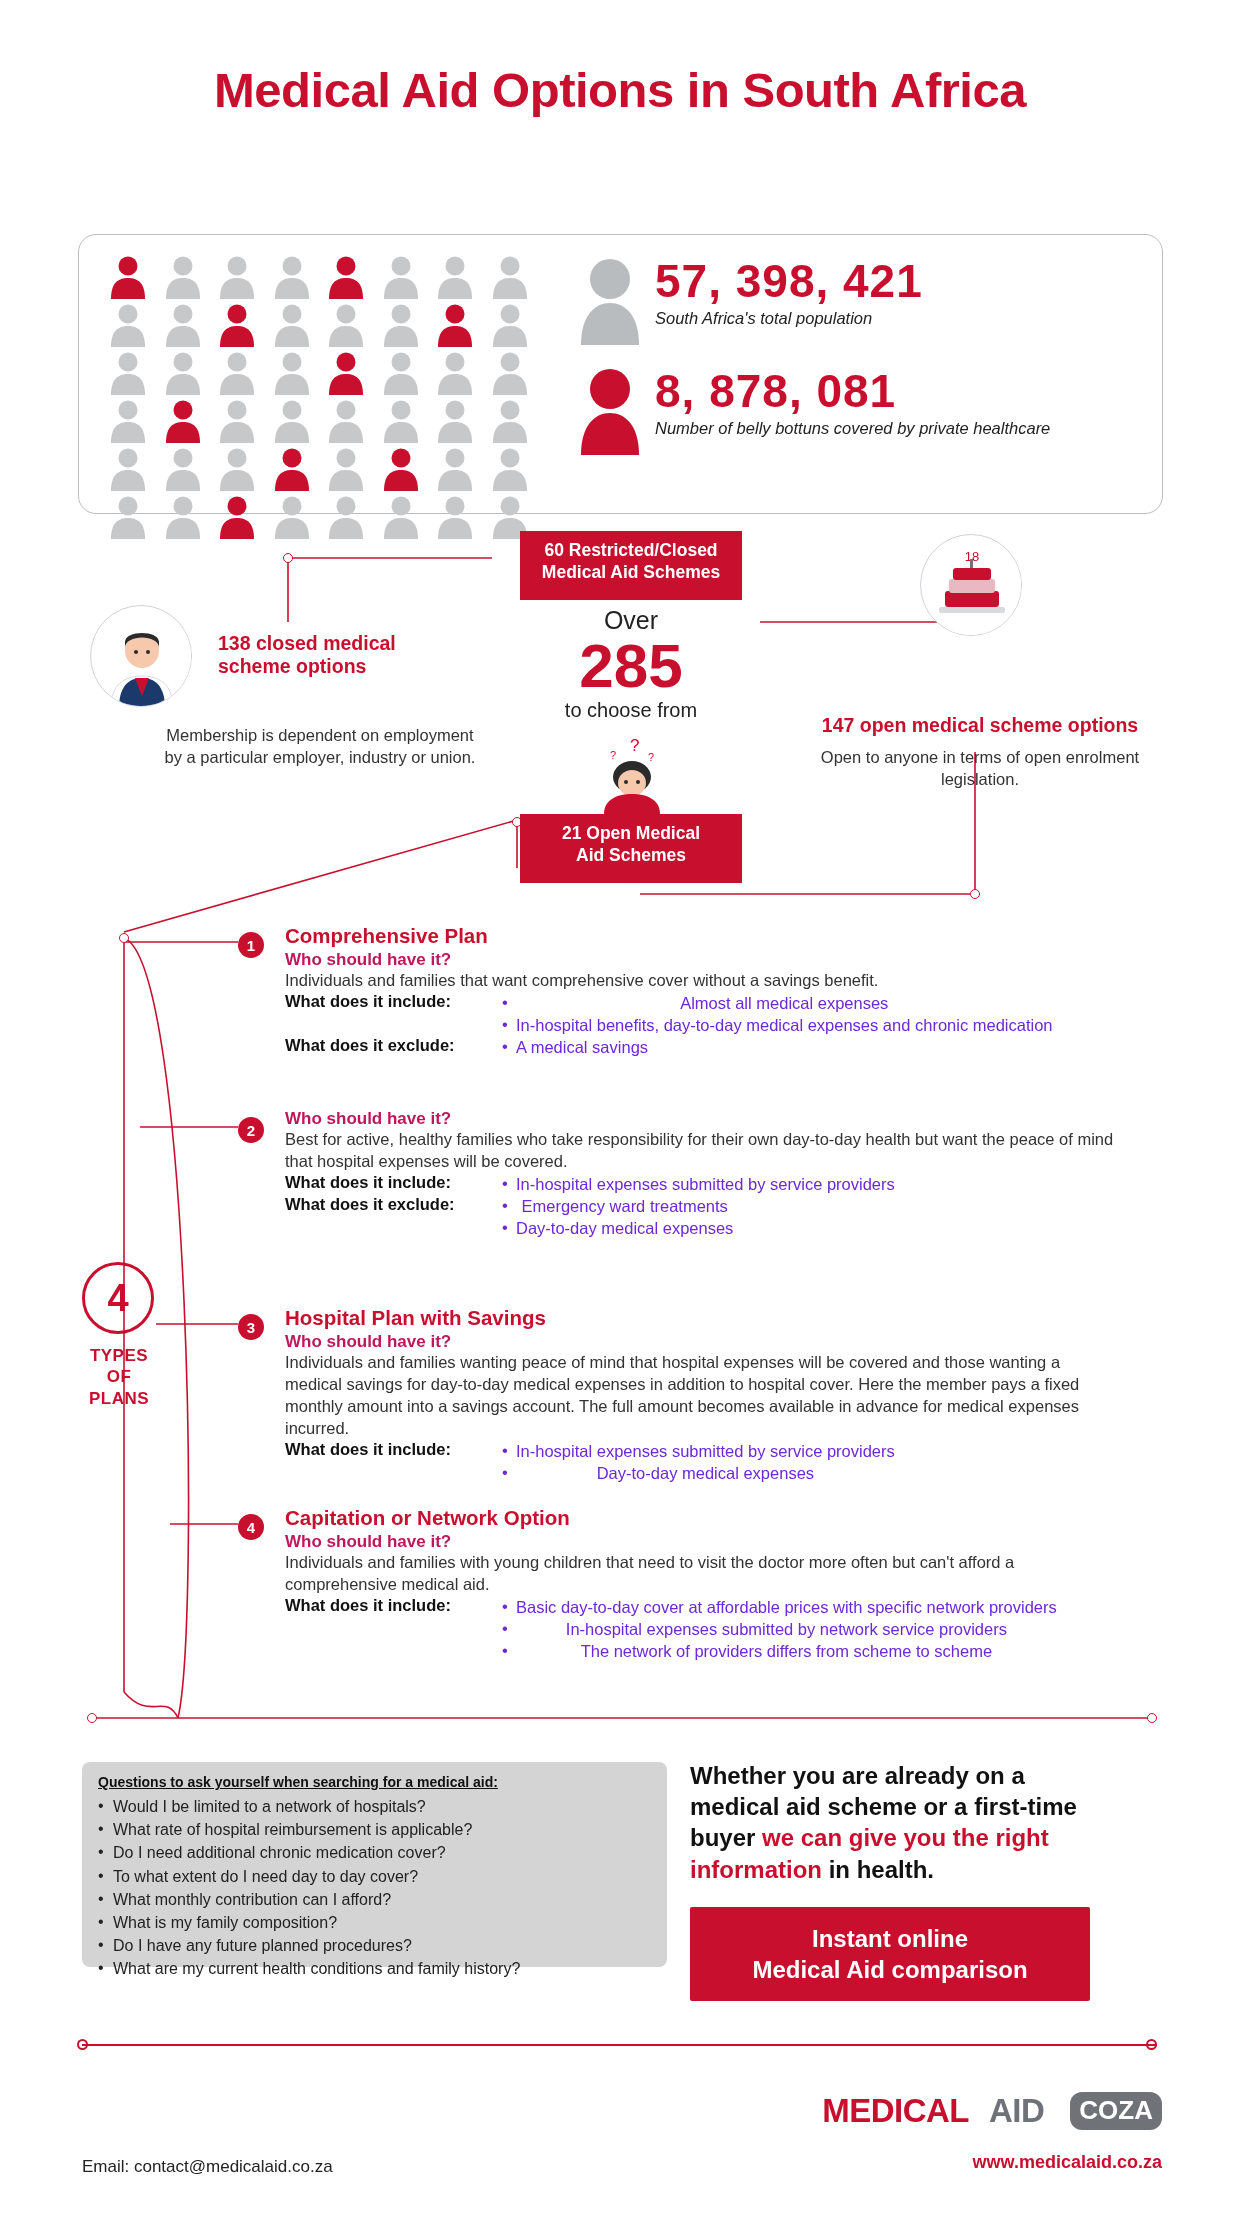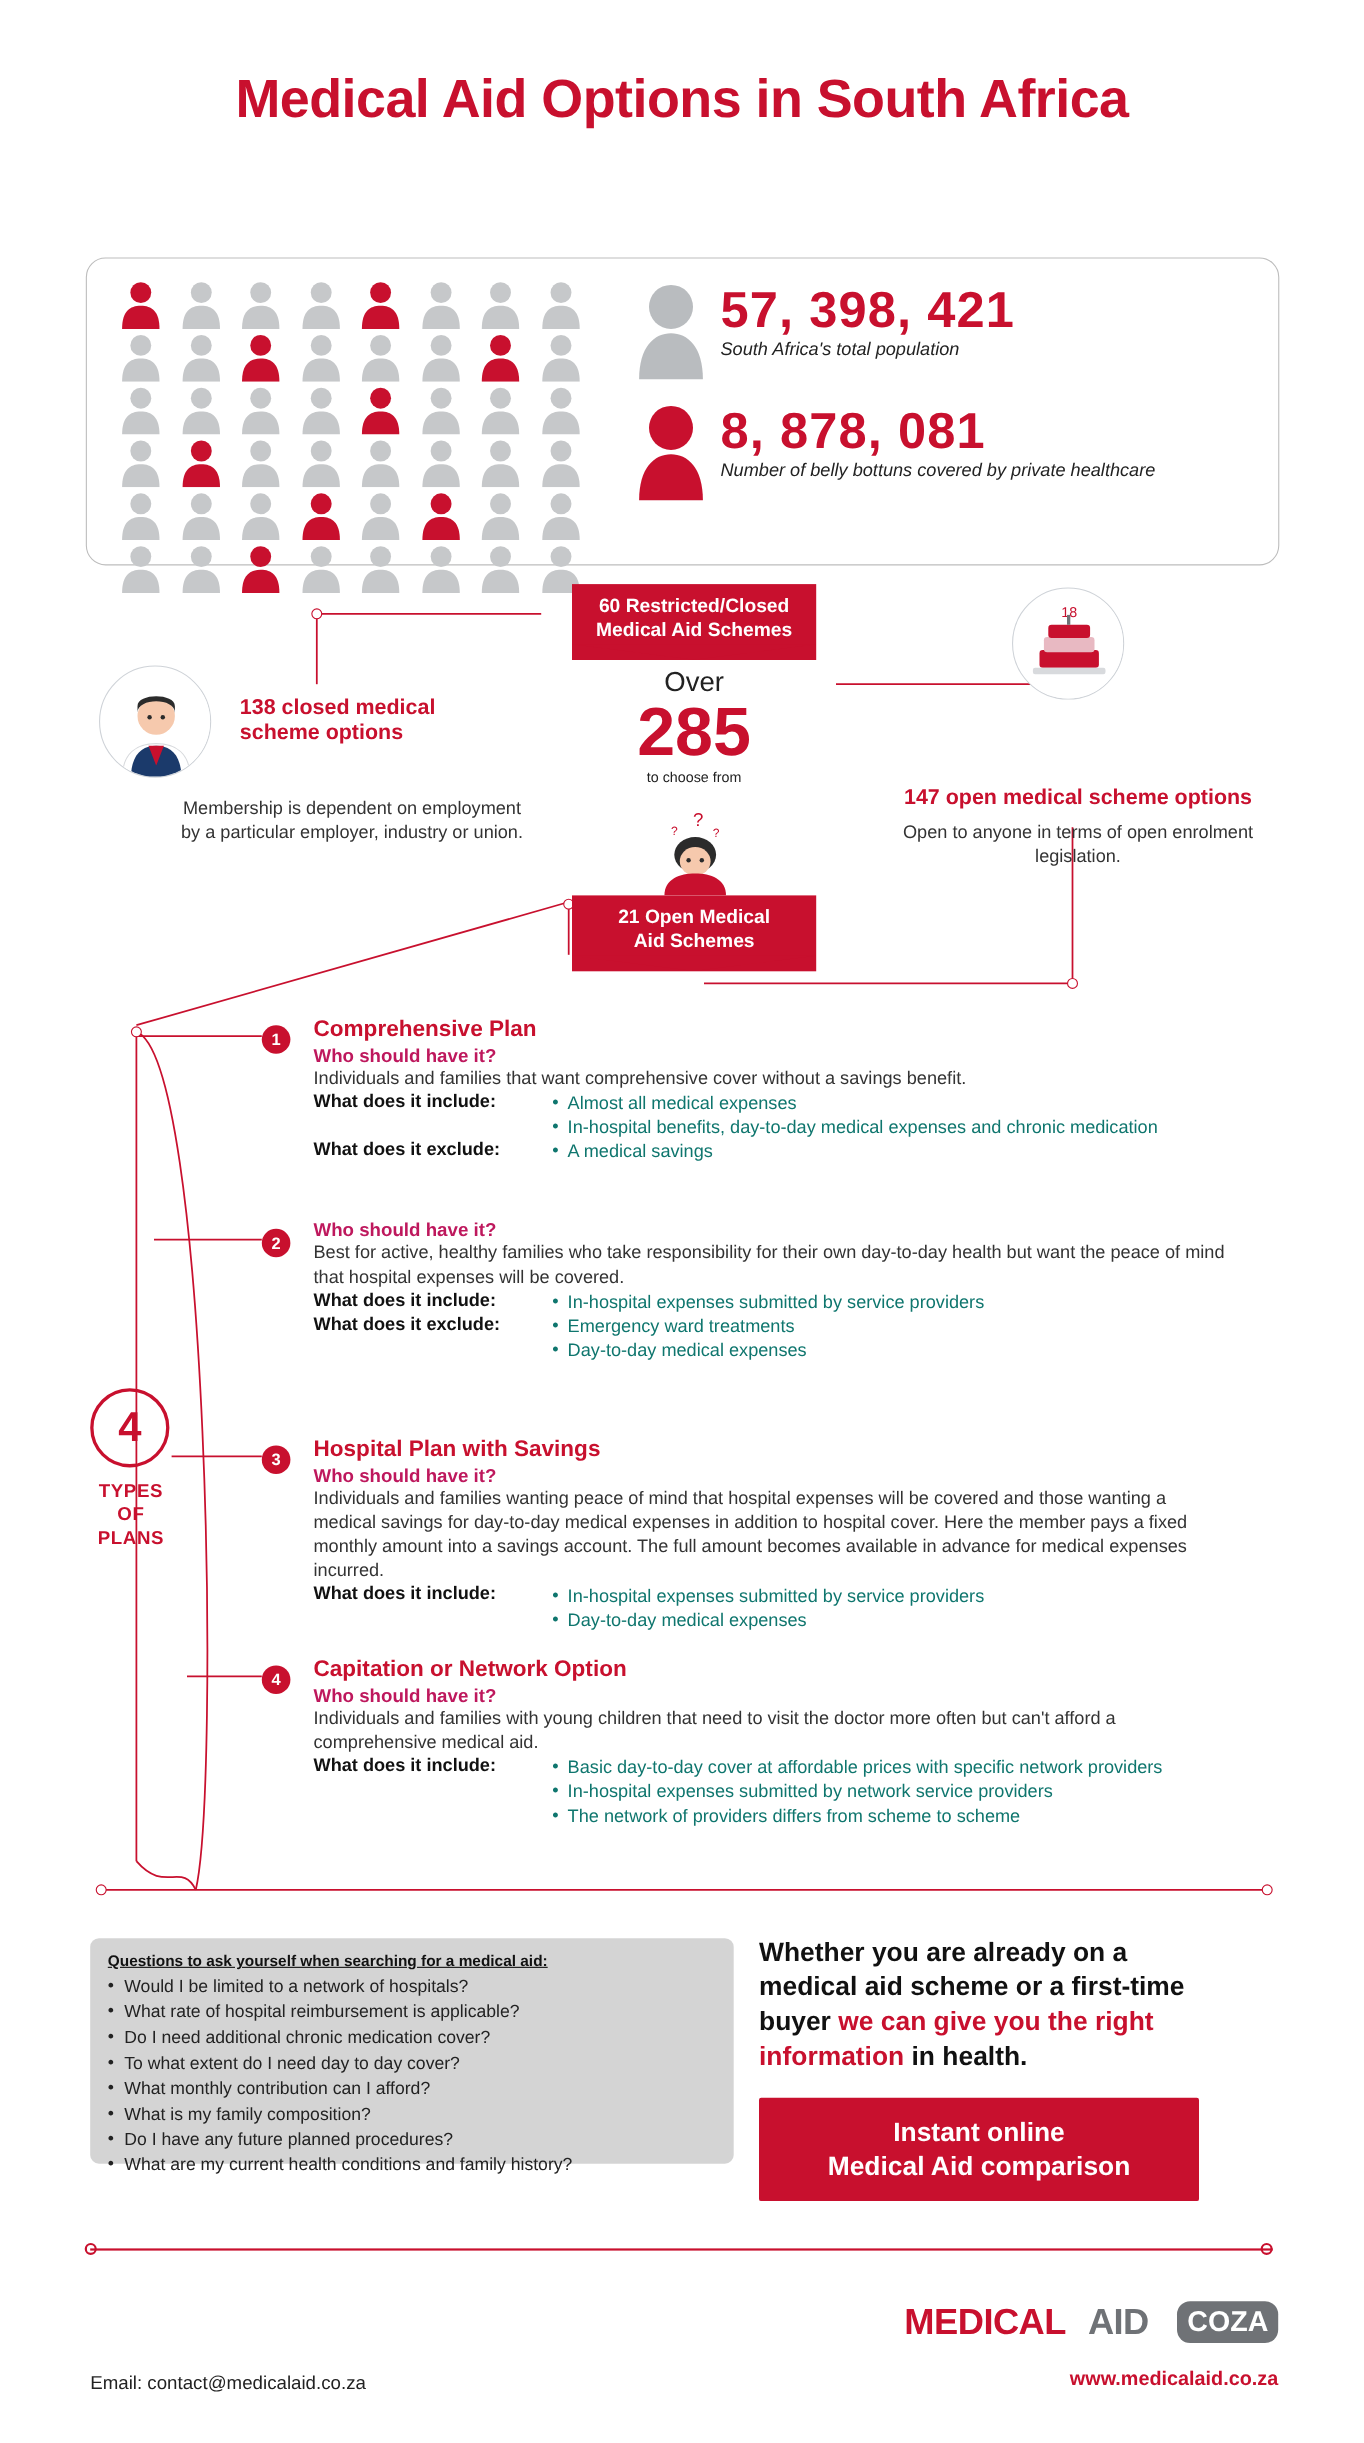--- a/index.html
+++ b/index.html
@@ -60,21 +60,21 @@
   }
 
   
   .plans { position:absolute; left:0; top:862px; width:1240px; }
   .plan { position:absolute; left:285px; width:830px; }
   .plan-title { color:#c8102e; font-weight:bold; font-size:20.5px; margin-bottom:2px;}
   .q { font-weight:bold; font-size:17px; color:#be185d; }
   .txt { font-size:16.5px; color:#333; line-height:1.33; }
   .kv { display:flex; align-items:flex-start; }
   .kv .k { font-weight:bold; font-size:16.5px; color:#111; width:215px; flex:none; }
-  .kv .v { font-size:16.5px; color:#0f766e; line-height:1.35; }
+  .kv .v { font-size:16.5px; color:#6d28d9; line-height:1.35;text-align:center; }
   .bul { position:relative; padding-left:16px; }
   .bul:before{ content:"•"; position:absolute; left:2px; top:-1px; }
 
   .numcirc {
     position:absolute; width:26px; height:26px; border-radius:50%;
     background:#c8102e; color:#fff; font-size:15px; font-weight:bold;
     display:flex; align-items:center; justify-content:center;
   }
 
   .four-badge {
@@ -390,21 +390,21 @@
       <div class="ribbon-inner">
         <div>60 Restricted/Closed</div>
         <div>Medical Aid Schemes</div>
       </div>
       <div class="notch"></div>
     </div>
 
     <div class="over-text" style="left:520px; top:82px; width:222px;">
       <div style="font-size:25px;">Over</div>
       <div class="big285">285</div>
-      <div style="font-size:13px; margin-top:2px;">to choose from</div>
+      <div style="font-size:20px; margin-top:2px;">to choose from</div>
     </div>
 
     <svg class="pop-icon" style="position:absolute; left:592px; top:205px; width:80px; height:85px;" viewBox="0 0 80 85">
       <text x="38" y="22" font-size="17" fill="#c8102e" font-family="Liberation Sans, sans-serif">?</text>
       <text x="18" y="30" font-size="11" fill="#c8102e" font-family="Liberation Sans, sans-serif">?</text>
       <text x="56" y="32" font-size="11" fill="#c8102e" font-family="Liberation Sans, sans-serif">?</text>
       <ellipse cx="40" cy="48" rx="19" ry="16" fill="#2b2b2b"></ellipse>
       <ellipse cx="40" cy="54" rx="14" ry="13" fill="#f6c9ad"></ellipse>
       <circle cx="34" cy="53" r="2" fill="#2b2b2b"></circle>
       <circle cx="46" cy="53" r="2" fill="#2b2b2b"></circle>

